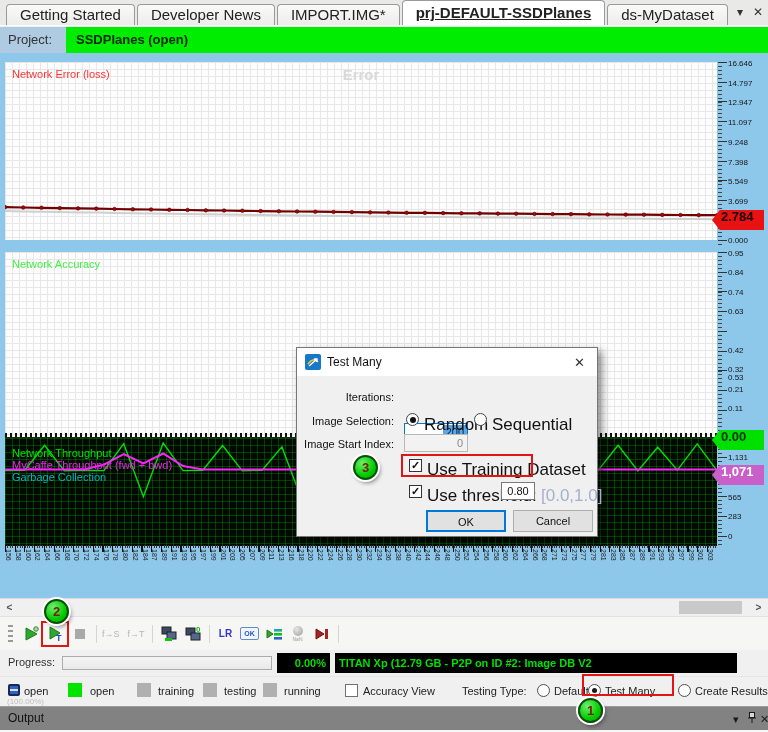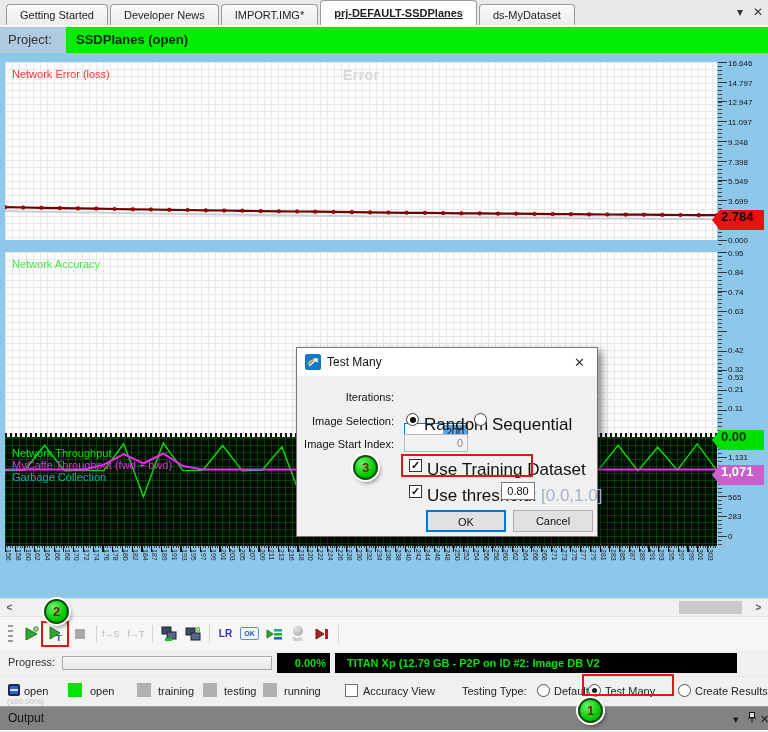--- a/index.html
+++ b/index.html
@@ -1,21 +1,21 @@
 <!DOCTYPE html>
 <html><head>
 <meta charset="utf-8">
 <style>
   * { margin:0; padding:0; box-sizing:border-box; font-family:"Liberation Sans", sans-serif; }
   body { background:#fff; }
   #app { position:relative; width:768px; height:732px; background:#F0F0F0; overflow:hidden; }
 
   
   #tabbar { position:absolute; left:0; top:0; width:768px; height:26px; background:#E9E9E7; border-bottom:1px solid #FFF; display:flex; align-items:flex-end; padding-left:6px; }
-  .tab { height:21px; line-height:20px; padding:0 13px; font-size:11px; color:#222; background:linear-gradient(#FAFAF8,#ECECEA); border:1px solid #9A9A9A; border-bottom:none; border-radius:4px 4px 0 0; margin-right:2px; white-space:nowrap; }
+  .tab { height:21px; line-height:20px; padding:0 13px; font-size:15px; color:#222; background:linear-gradient(#FAFAF8,#ECECEA); border:1px solid #9A9A9A; border-bottom:none; border-radius:4px 4px 0 0; margin-right:2px; white-space:nowrap; }
   .tab.active { height:25px; line-height:24px; background:#FFFFFF; font-weight:bold; z-index:2;text-decoration:underline; }
   .tabbtn { position:absolute; top:5px; font-size:12px; color:#333; cursor:default; }
 
   
   #projectbar { position:absolute; left:0; top:27px; width:768px; height:26px; display:flex; }
   #projlabel { width:66px; background:#AFCBE1; color:#333; font-size:13px; line-height:26px; padding-left:8px; }
   #projvalue { flex:1; background:#00EC00; color:#062806; font-size:13px; font-weight:bold; line-height:26px; padding-left:10px; }
 
   
   #chartpanel { position:absolute; left:0; top:53px; width:768px; height:545px; background:#8DC7E9; }
@@ -66,21 +66,21 @@
   .okbox { width:19px; height:13px; border:1px solid #6688CC; border-radius:2px; background:#F0F6FF; color:#2255CC; font-size:7px; font-weight:bold; text-align:center; line-height:12px; }
   .nan { display:flex; flex-direction:column; align-items:center; }
   .nan .ball { width:10px; height:10px; border-radius:50%; background:radial-gradient(circle at 35% 30%, #E5E5E5, #9F9F9F); }
   .nan .txt { font-size:5px; color:#999; }
 
   
   #progressrow { position:absolute; left:0; top:650px; width:768px; height:26px; background:#F0F0F0; }
   #proglabel { position:absolute; left:8px; top:6px; font-size:11px; color:#333; }
   #progbar { position:absolute; left:62px; top:6px; width:210px; height:14px; border:1px solid #ABABAB; background:linear-gradient(#F4F4F4,#E9E9E9); }
   #progpct { position:absolute; left:277px; top:3px; width:53px; height:20px; background:#000; color:#00E000; font-size:11px; font-weight:bold; text-align:right; line-height:20px; padding-right:4px; }
-  #gpubox { position:absolute; left:335px; top:3px; width:402px; height:20px; background:#000; color:#00E000; font-size:11px; font-weight:bold; line-height:20px; padding-left:12px; white-space:nowrap; overflow:hidden; }
+  #gpubox { position:absolute; left:335px; top:3px; width:402px; height:20px; background:#000; color:#00E000; font-size:11px; font-weight:bold; line-height:20px; padding-left:4px; white-space:nowrap; overflow:hidden; }
 
   
   #statusrow { position:absolute; left:0; top:676px; width:768px; height:30px; background:#F0F0F0; font-size:11px; color:#222; border-top:1px solid #E6E6E6; }
   .sw { position:absolute; top:6px; width:14px; height:14px; }
   .stext { position:absolute; top:8px; white-space:nowrap; }
   #localicon { position:absolute; left:8px; top:7px; width:12px; height:12px; background:#2E62C8; border:2px solid #17294F; border-radius:2px; }
   #localicon::after { content:""; position:absolute; left:0px; top:3px; width:8px; height:2px; background:#CFE0FF; }
   #localpct { position:absolute; left:7px; top:20px; font-size:8px; color:#BDBDBD; }
   .cb { position:absolute; width:13px; height:13px; border:1px solid #707070; background:#fff; top:7px; }
   .radio { position:absolute; width:13px; height:13px; border:1px solid #505050; border-radius:50%; background:#fff; top:7px; }

